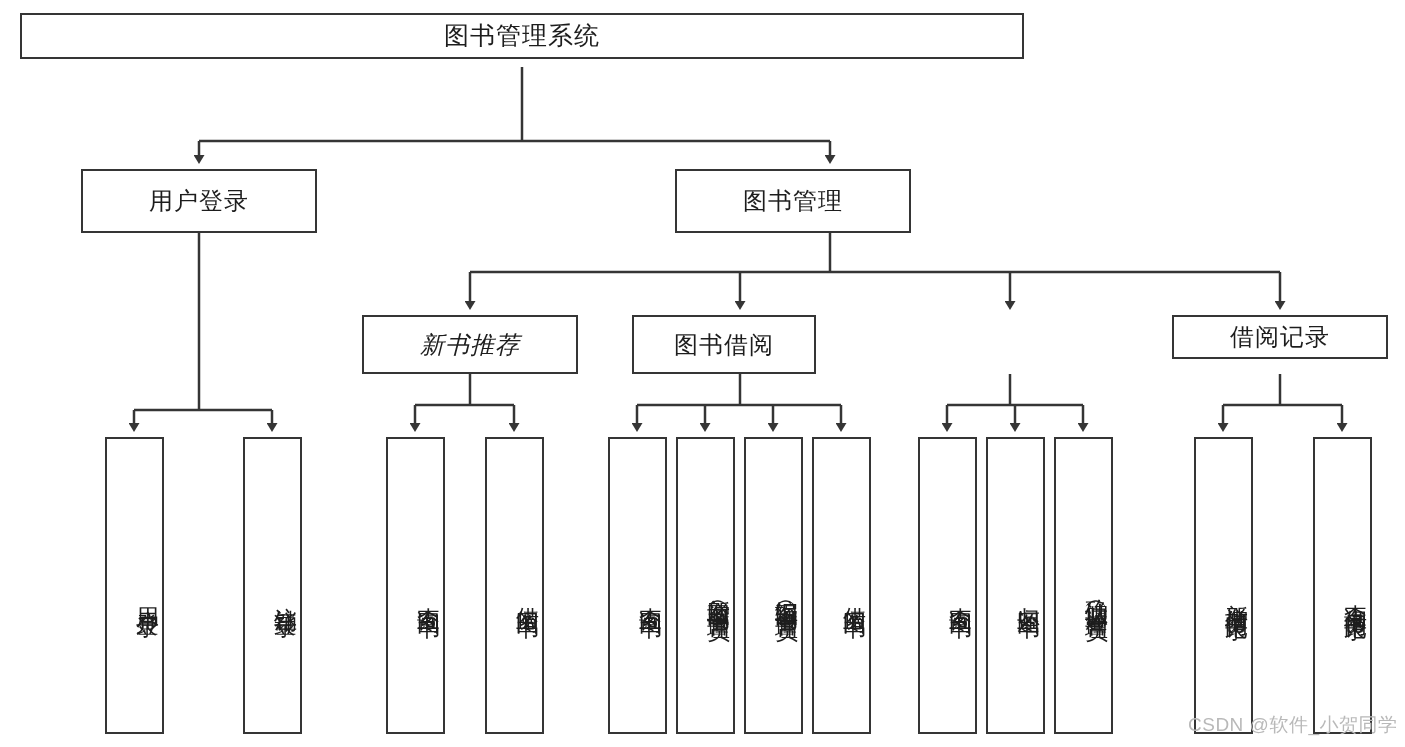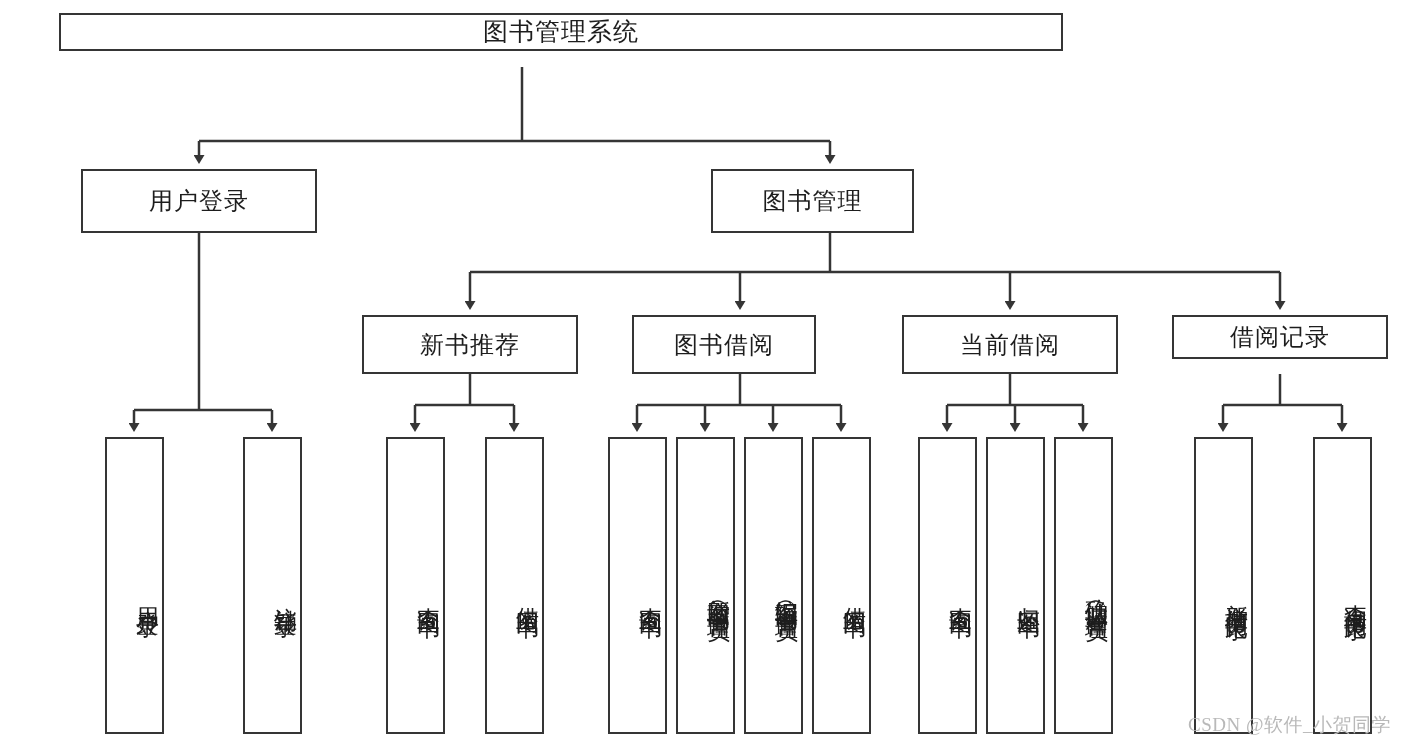--- a/index.html
+++ b/index.html
@@ -52,21 +52,21 @@
     overflow: hidden;
   }
   .watermark {
     position: absolute;
     left: 1188px;
     top: 712px;
     font-size: 19px;
     color: #b9b9b9;
     letter-spacing: 0.5px;
     white-space: nowrap;
-    font-family: Liberation Serif, serif;
+    font-family: Liberation Sans, sans-serif;
   }
 </style>
 </head>
 <body>
 
 <div id="canvas">
 
   <svg id="edges" viewBox="0 0 1405 747" xmlns="http://www.w3.org/2000/svg">
     <defs>
       <marker id="arrow" markerWidth="9" markerHeight="11" refX="1" refY="5.5" orient="auto" markerUnits="userSpaceOnUse">
@@ -110,28 +110,27 @@
       <path d="M1015,405 L1015,424" marker-end="url(#arrow)"></path>
       <path d="M1083,405 L1083,424" marker-end="url(#arrow)"></path>
 
       <path d="M1280,374 L1280,405"></path>
       <path d="M1223,405 L1342,405"></path>
       <path d="M1223,405 L1223,424" marker-end="url(#arrow)"></path>
       <path d="M1342,405 L1342,424" marker-end="url(#arrow)"></path>
     </g>
   </svg>
 
-  <div class="node root" style="left: 20px; top: 13px; width: 1004px; height: 38px; margin-left: 39px;">图书管理系统</div>
+  <div class="node root" style="left: 20px; top: 13px; width: 1004px; height: 46px;">图书管理系统</div>
 
   <div class="node" style="left: 81px; top: 169px; width: 236px; height: 64px;">用户登录</div>
-  <div class="node" style="left: 711px; top: 169px; width: 203px; height: 64px;">图书管理</div>
+  <div class="node" style="left: 675px; top: 169px; width: 236px; height: 64px;">图书管理</div>
 
-  <div class="node" style="left: 362px; top: 315px; width: 216px; height: 59px;">新书推荐</div>
+  <div class="node" style="left: 362px; top: 315px; width: 216px; height: 59px; font-style: italic;">新书推荐</div>
   <div class="node" style="left: 632px; top: 315px; width: 184px; height: 59px;">图书借阅</div>
-  <div class="node" style="left: 902px; top: 315px; width: 216px; height: 59px;">当前借阅</div>
   <div class="node" style="left: 1172px; top: 315px; width: 216px; height: 44px;">借阅记录</div>
 
   <div class="node leaf" style="left: 105px; top: 437px; width: 59px; height: 297px;">用户登录</div>
   <div class="node leaf" style="left: 243px; top: 437px; width: 59px; height: 297px;">注销登录</div>
   <div class="node leaf" style="left: 386px; top: 437px; width: 59px; height: 297px;">查询图书</div>
   <div class="node leaf" style="left: 485px; top: 437px; width: 59px; height: 297px;">借阅图书</div>
   <div class="node leaf" style="left: 608px; top: 437px; width: 59px; height: 297px;">查询图书</div>
   <div class="node leaf" style="left: 676px; top: 437px; width: 59px; height: 297px;">新增图书（管理员）</div>
   <div class="node leaf" style="left: 744px; top: 437px; width: 59px; height: 297px;">编辑图书（管理员）</div>
   <div class="node leaf" style="left: 812px; top: 437px; width: 59px; height: 297px;">借阅图书</div>

